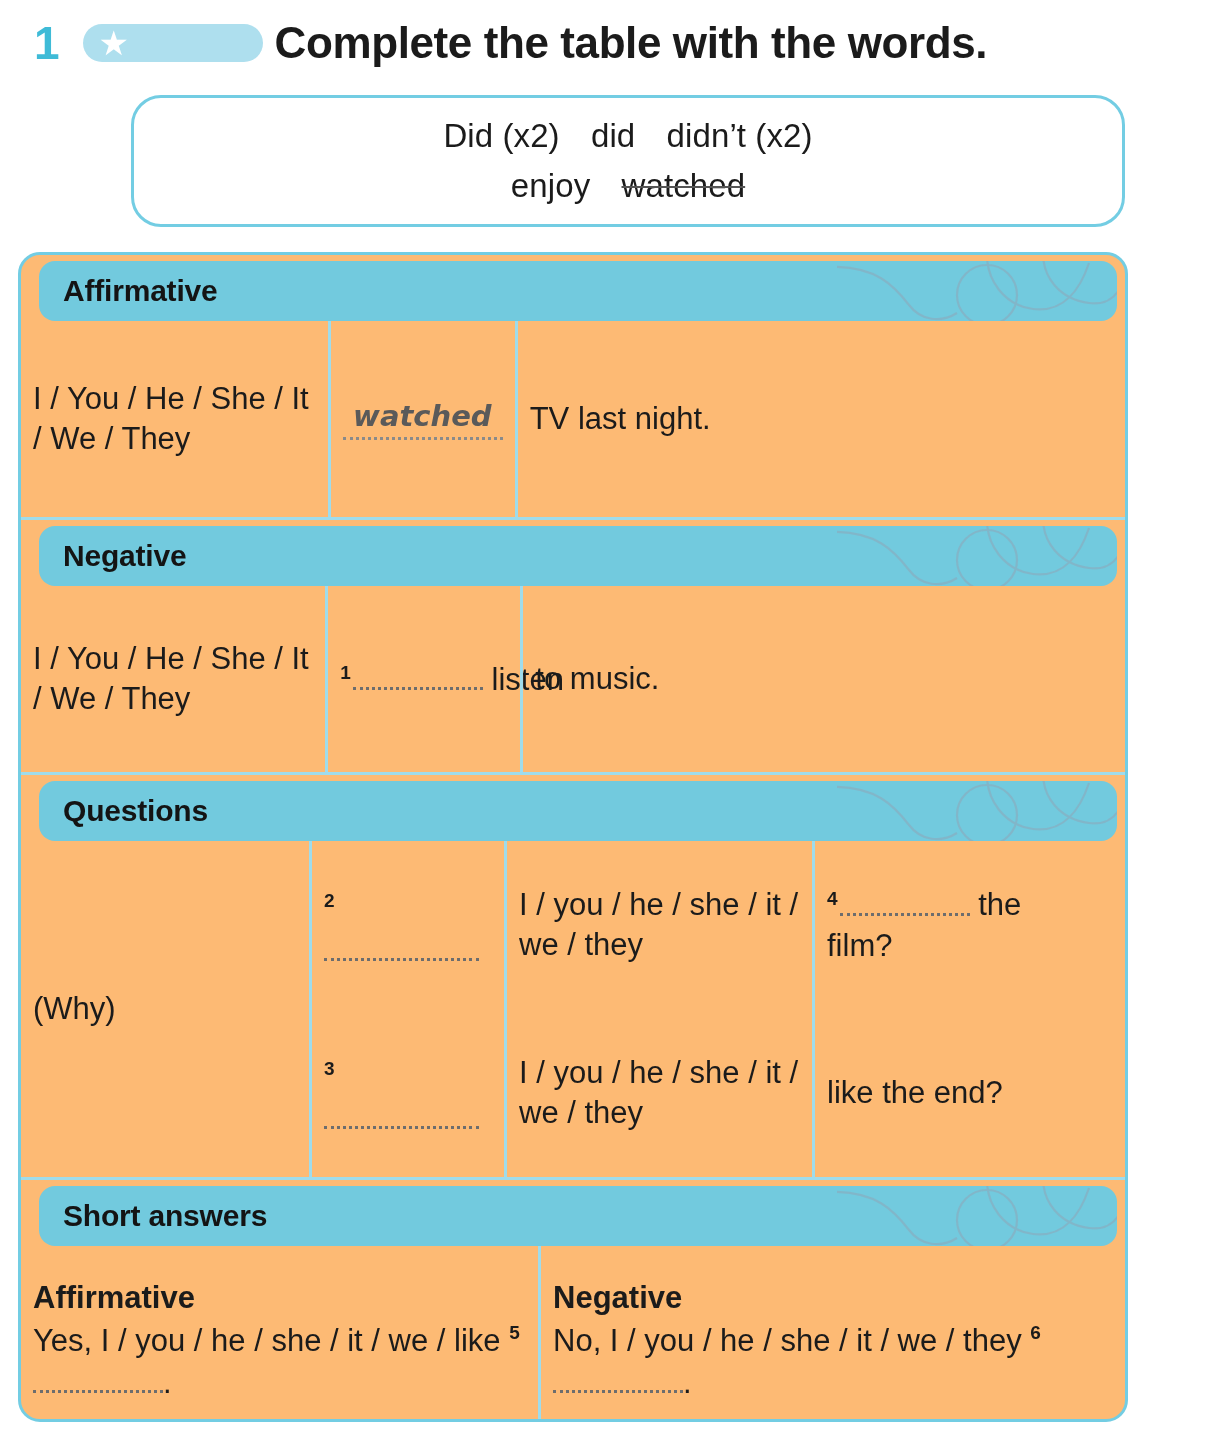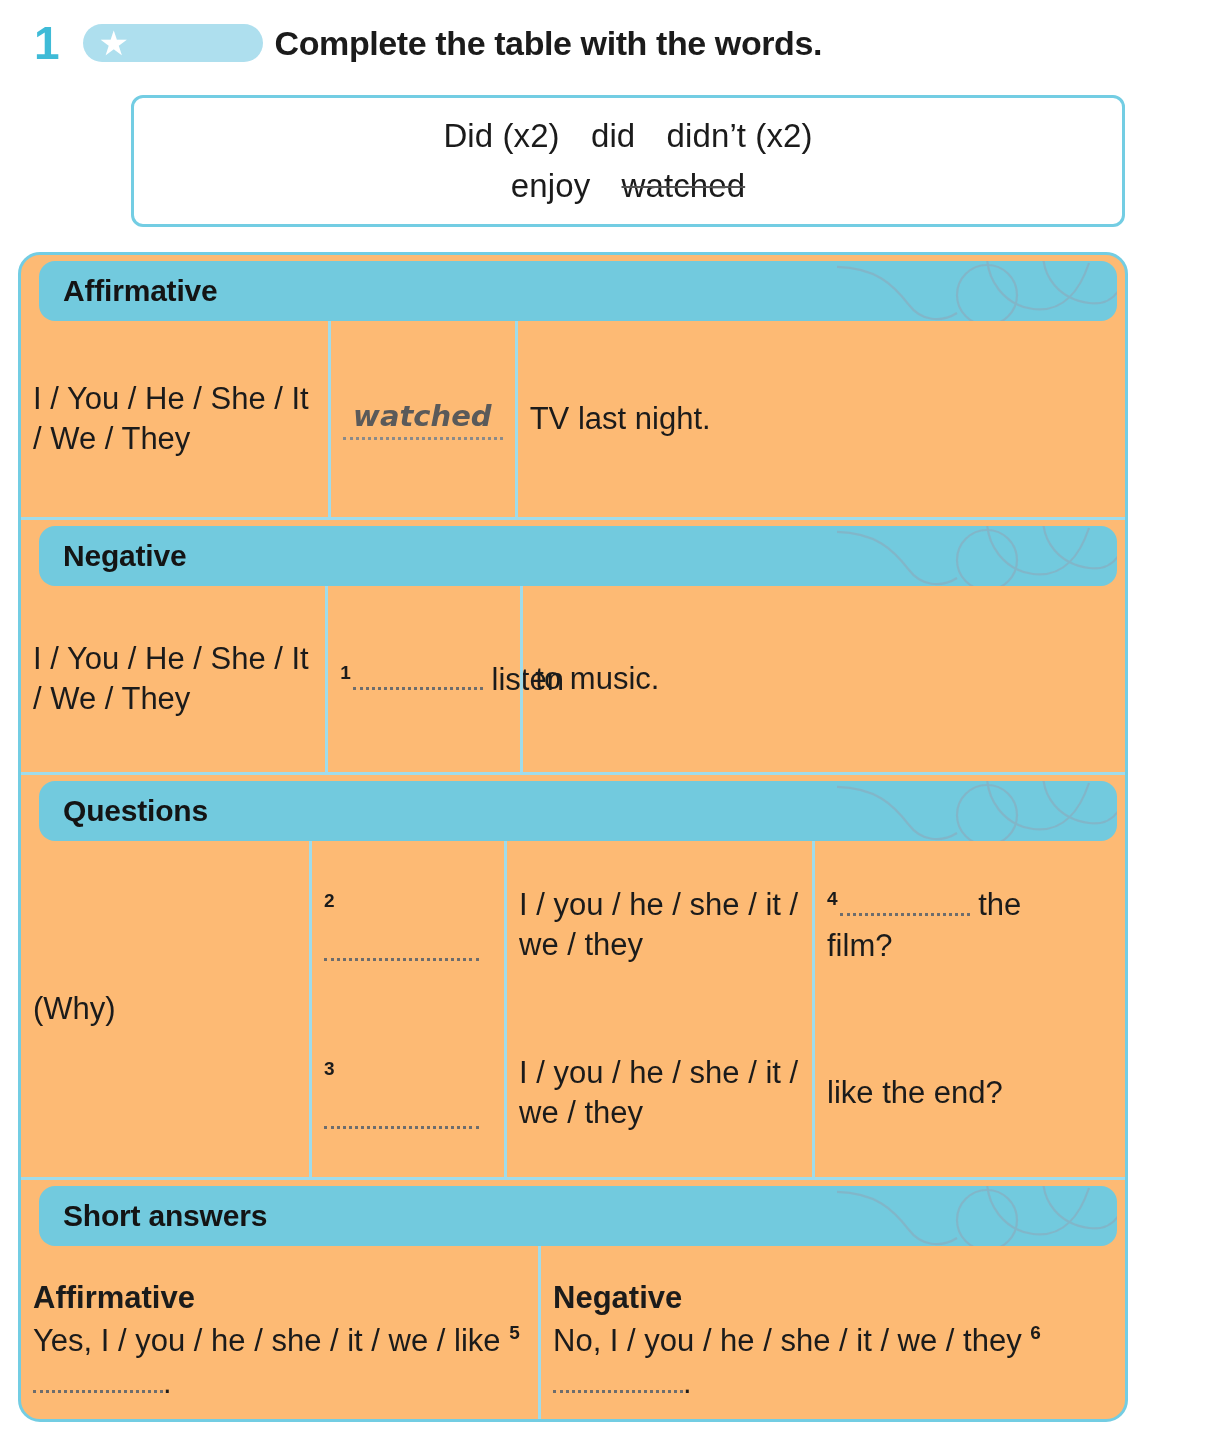--- a/index.html
+++ b/index.html
@@ -42,34 +42,34 @@
   }
   .star-badge .star {
     position: absolute;
     left: 16px; top: 50%;
     transform: translateY(-50%);
     font-size: 34px;
     color: #ffffff;
     line-height: 1;
   }
   .ex-title {
-    font-size: 34px;
+    font-size: 44px;
     font-weight: bold;
     margin-left: 12px;
     letter-spacing: -0.4px;
     white-space: nowrap;
   }
 
   
   .word-bank {
     position: absolute;
     left: 131px; top: 95px;
     width: 994px; height: 132px;
     border: 3px solid #73CDE3;
-    border-radius: 12px;
+    border-radius: 30px;
     background: #ffffff;
     box-sizing: border-box;
     display: flex;
     flex-direction: column;
     align-items: center;
     justify-content: center;
   }
   .wb-line {
     font-size: 33px;
     line-height: 1.52;

